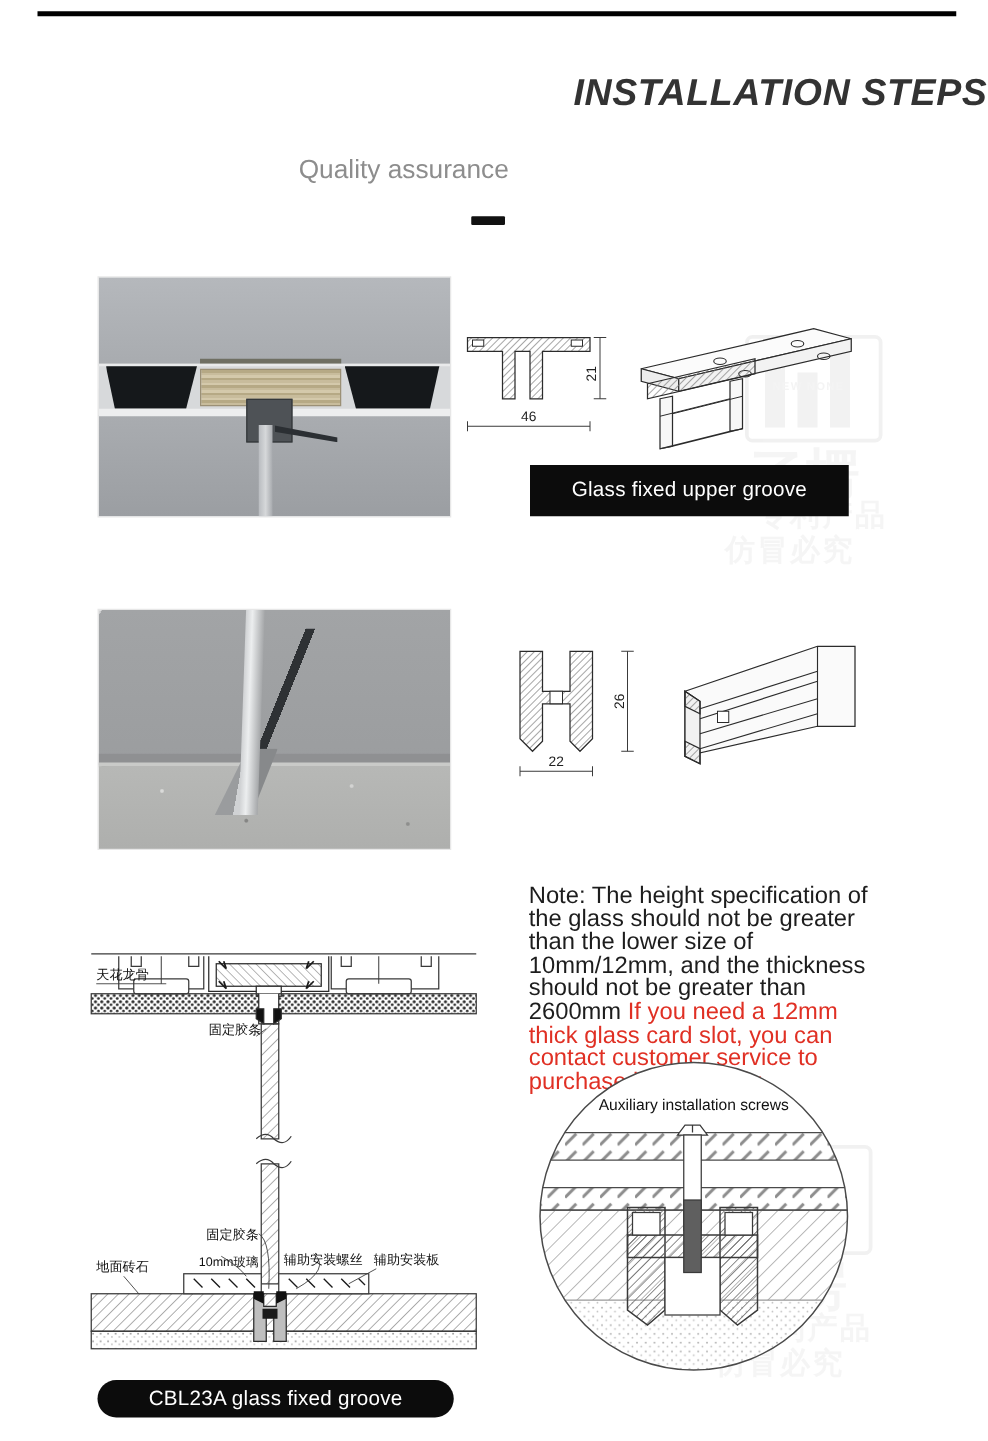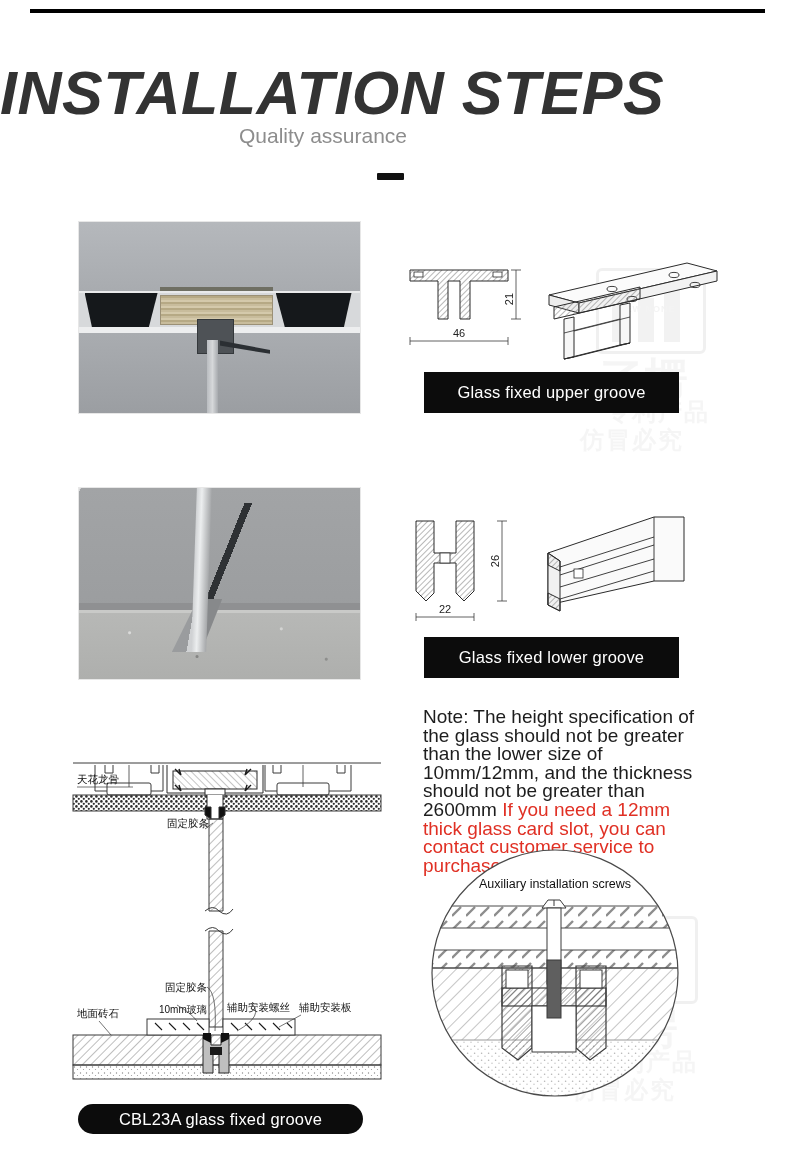--- a/index.html
+++ b/index.html
@@ -23,22 +23,22 @@
     left: 30px; top: 9px;
     width: 735px; height: 4px;
     background: #000;
   }
 
   
   .page-title {
     position: absolute;
     left: 0; top: 58px;
     width: 790px;
-    text-align: left;
-    font-size: 61px;
+    text-align: right;
+    font-size: 30px;
     font-weight: 800;
     font-style: italic;
     letter-spacing: 0.5px;
     color: #333333;
     white-space: nowrap;
   }
   .page-subtitle {
     position: absolute;
     left: 0; top: 124px;
     width: 646px;
@@ -241,21 +241,21 @@
     <div class="wm-logo" style="left:10px; top:0; width:110px; height:86px;"></div>
     <div class="wm-bar" style="left:26px; top:14px; width:16px; height:60px;"></div>
     <div class="wm-bar" style="left:52px; top:30px; width:16px; height:44px;"></div>
     <div class="wm-bar" style="left:78px; top:14px; width:16px; height:60px;"></div>
     <div class="wm-txt" style="left:32px; top:36px; font-size:9px; letter-spacing:1px;">NEW NONE</div>
     <div class="wm-cn" style="left:14px; top:82px; font-size:44px;">了楞</div>
     <div class="wm-cn" style="left:20px; top:128px; font-size:24px; letter-spacing:2px;">专利产品</div>
     <div class="wm-cn" style="left:-6px; top:156px; font-size:24px; letter-spacing:2px;">仿冒必究</div>
   </div>
 
-  <div class="tech" style="left:404px; top:245px; width:320px; height:125px;">
+  <div class="tech" style="left:368px; top:245px; width:320px; height:125px;">
     <svg width="320" height="125" viewBox="0 0 320 125">
       <defs>
         <pattern id="hatchA" width="4" height="4" patternTransform="rotate(45)" patternUnits="userSpaceOnUse">
           <line x1="0" y1="0" x2="0" y2="4" stroke="#7d7d7d" stroke-width="1.1"></line>
         </pattern>
       </defs>
 
       <g stroke="#2b2b2b" stroke-width="1" fill="url(#hatchA)">
         <path d="M6,25 L104,25 L104,36 L66,36 L66,74 L56,74 L56,36 L44,36 L44,74 L34,74 L34,36 L6,36 Z"></path>
       </g>
@@ -361,23 +361,20 @@
         <line x1="162" y1="62" x2="256" y2="32"></line>
         <line x1="162" y1="70" x2="256" y2="40"></line>
         <line x1="162" y1="82" x2="256" y2="54"></line>
         <line x1="162" y1="94" x2="256" y2="66"></line>
         <line x1="256" y1="12" x2="256" y2="76"></line>
       </g>
       <rect x="176" y="64" width="9" height="9" fill="#fff" stroke="#2b2b2b" stroke-width="0.8"></rect>
     </svg>
   </div>
 
-  <div class="caption-bar" style="left:424px; top:637px; width:255px; height:41px;">
-    <span>Glass fixed lower groove</span>
-  </div>
 
   <div class="note-block">
     <span>Note: The height specification of the glass should not be greater than the lower size of 10mm/12mm, and the thickness should not be greater than 2600mm</span>
     <span class="note-red">If you need a 12mm thick glass card slot, you can contact customer service to purchase it separately.</span>
   </div>
 
   <div class="tech" style="left:55px; top:735px; width:340px; height:360px;">
     <svg width="340" height="360" viewBox="0 0 340 360">
       <defs>
         <pattern id="dots" width="5" height="5" patternUnits="userSpaceOnUse">

